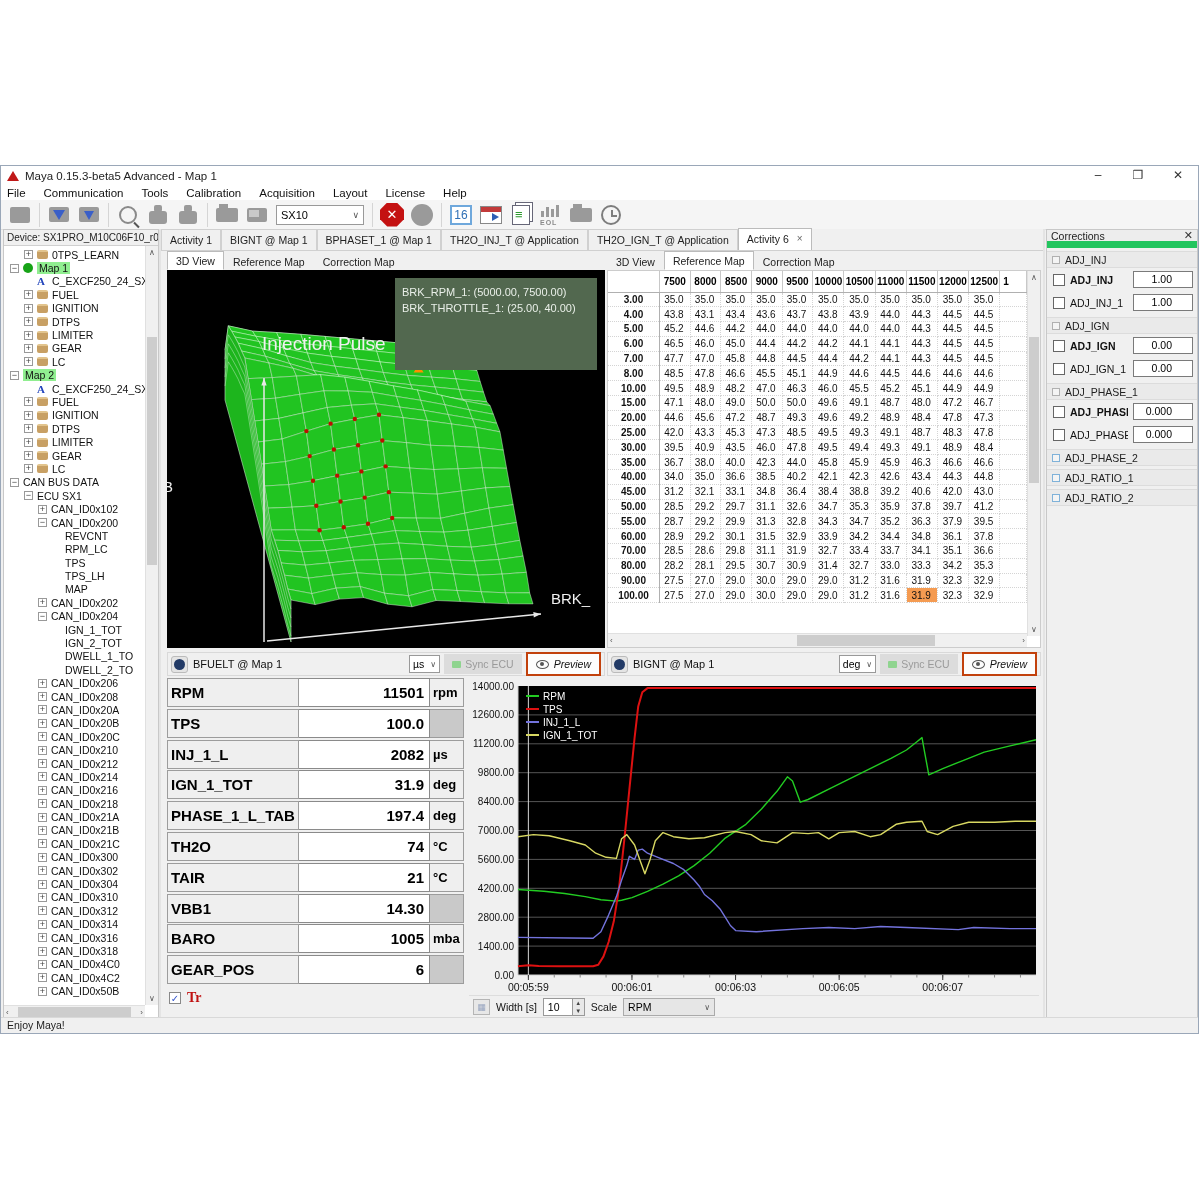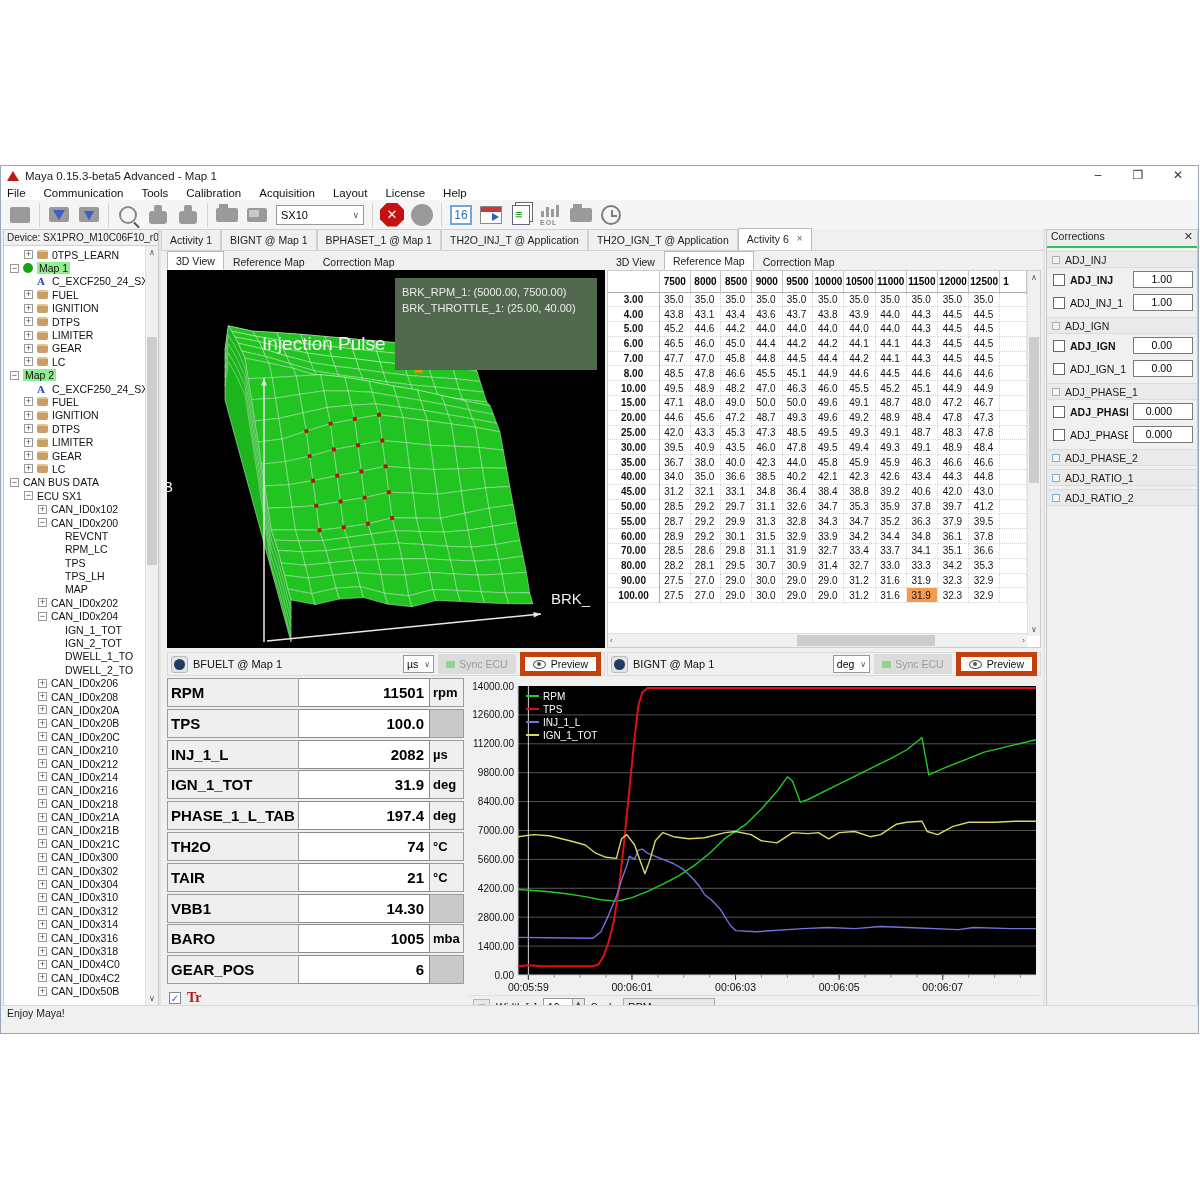--- a/index.html
+++ b/index.html
@@ -101,21 +101,21 @@
   
   .phdr { position:absolute; top:486px; height:24px; background:#f0f0f0; border:1px solid #d9d9d9; display:flex; align-items:center; padding:0 3px; }
   .phdr .picon { width:17px; height:17px; background:#e4e4e4; border:1px solid #bbb; border-radius:3px; margin-right:5px; display:flex; align-items:center; justify-content:center; }
   .phdr .picon i { display:block; width:11px; height:11px; border-radius:50%; background:#223a66; }
   .phdr .ptitle { font-size:11px; color:#111; }
   .phdr .right { margin-left:auto; display:flex; align-items:center; gap:4px; }
   .mini-combo { height:18px; background:#fff; border:1px solid #999; font-size:10.5px; display:flex; align-items:center; padding:0 3px; gap:6px; }
   .mini-combo .arr { font-size:8px; color:#555; }
   .btn-sync { height:20px; background:#dcdcdc; color:#9a9a9a; font-size:10.5px; display:flex; align-items:center; gap:4px; padding:0 8px; }
   .btn-sync i { display:block; width:9px; height:7px; background:#8fd48f; border-radius:1px; }
-  .btn-preview { height:24px; background:#fdfdfd; border:5px solid #c2410c; color:#111; font-size:10.5px; display:flex; align-items:center; gap:5px; padding:0 8px; }
+  .btn-preview { height:24px; background:#fdfdfd; border:2px solid #c2410c; color:#111; font-size:10.5px; display:flex; align-items:center; gap:5px; padding:0 8px;font-style:italic; }
   .eye { display:inline-block; width:13px; height:9px; border:1.5px solid #555; border-radius:50%; position:relative; }
   .eye:before { content:""; position:absolute; left:3.5px; top:1.5px; width:4px; height:4px; border-radius:50%; background:#555; }
 
   
   .gauges { position:absolute; left:166px; top:512px; width:298px; }
   .grow { display:flex; height:29px; margin-bottom:1.8px; }
   .grow .lab { width:132px; background:#efefef; border:1px solid #9c9c9c; font-size:15px; font-weight:bold; color:#000; display:flex; align-items:center; padding-left:3px; white-space:nowrap; overflow:hidden; }
   .grow .val { width:131px; background:#fff; border:1px solid #8a8a8a; border-left:none; font-size:15px; font-weight:bold; color:#000; display:flex; align-items:center; justify-content:flex-end; padding-right:5px; }
   .grow .unit { width:34px; border:1px solid #9c9c9c; border-left:none; font-size:13px; font-weight:bold; color:#000; display:flex; align-items:center; padding-left:3px; background:#efefef; }
   .grow .unit.empty { background:#c9c9c9; }
@@ -128,32 +128,32 @@
   .chart-controls { position:absolute; left:468px; top:829px; width:570px; height:23px; background:#f0f0f0; border-top:1px solid #ddd; display:flex; align-items:center; gap:6px; padding-left:4px; }
   .cc-icon { width:17px; height:16px; border:1px solid #b5b5b5; background:#e7e7e7; color:#99a6c0; font-size:9px; text-align:center; line-height:14px; }
   .cc-label { font-size:10.5px; color:#111; }
   .spin { width:30px; height:18px; background:#fff; border:1px solid #999; font-size:10.5px; display:flex; align-items:center; padding-left:4px; }
   .spin-btns { display:flex; flex-direction:column; width:12px; height:18px; border:1px solid #999; border-left:none; background:#e8e8e8; font-size:6px; color:#444; line-height:8px; text-align:center; }
   .scale-combo { width:92px; height:18px; background:#e6e6e6; border:1px solid #aaa; font-size:10.5px; display:flex; align-items:center; padding:0 4px; }
   .scale-combo .arr { margin-left:auto; font-size:8px; color:#555; }
 
   
   .corr { position:absolute; left:1045px; top:63px; width:152px; height:790px; background:#f0f0f0; border:1px solid #c8c8c8; }
-  .corr-title { height:18px; display:flex; font-size:10.5px; color:#222; padding:0 4px; border-bottom:2px solid #22c55e; background:#ededed; }
+  .corr-title { height:18px; display:flex; align-items:center; font-size:10.5px; color:#222; padding:0 4px; border-bottom:7px solid #22c55e; background:#ededed; }
   .corr-title .x { margin-left:auto; color:#333; font-size:11px; }
   .cgroup-hdr { height:17px; background:#eaeaea; border-top:1px solid #dcdcdc; border-bottom:1px solid #dcdcdc; display:flex; align-items:center; gap:5px; padding-left:5px; font-size:10.5px; color:#222; margin-top:3px; }
   .cexp { width:8px; height:8px; border:1px solid #b0b0b0; background:#f4f4f4; flex:none; }
   .cexp.collapsed { border-color:#7fb2d9; }
   .citem { height:23px; display:flex; align-items:center; gap:5px; padding:0 4px 0 6px; }
   .citem .cb { width:12px; height:12px; border:1px solid #666; background:#fff; flex:none; }
   .citem .clab { font-size:10.5px; color:#111; white-space:nowrap; overflow:hidden; flex:1; }
   .citem .clab.bold { font-weight:bold; }
   .citem .cinput { width:60px; height:17px; background:#fff; border:1px solid #7a7a7a; font-size:10.5px; text-align:right; padding-right:20px; line-height:15px; flex:none; }
 
-  .statusbar { position:absolute; left:0; bottom:12px; width:100%; height:16px; background:#f0f0f0; border-top:1px solid #d9d9d9; font-size:10.5px; color:#222; padding:1px 12px 0 6px; }
+  .statusbar { position:absolute; left:0; bottom:0; width:100%; height:16px; background:#f0f0f0; border-top:1px solid #d9d9d9; font-size:10.5px; color:#222; padding:1px 12px 0 6px; }
   .vsplit { position:absolute; top:63px; width:2px; height:790px; background:#e4e4e4; }
 </style>
 </head>
 <body>
 
 <div id="stage">
 <div id="window">
 
   <div class="titlebar">
     <span class="app-logo"></span>

